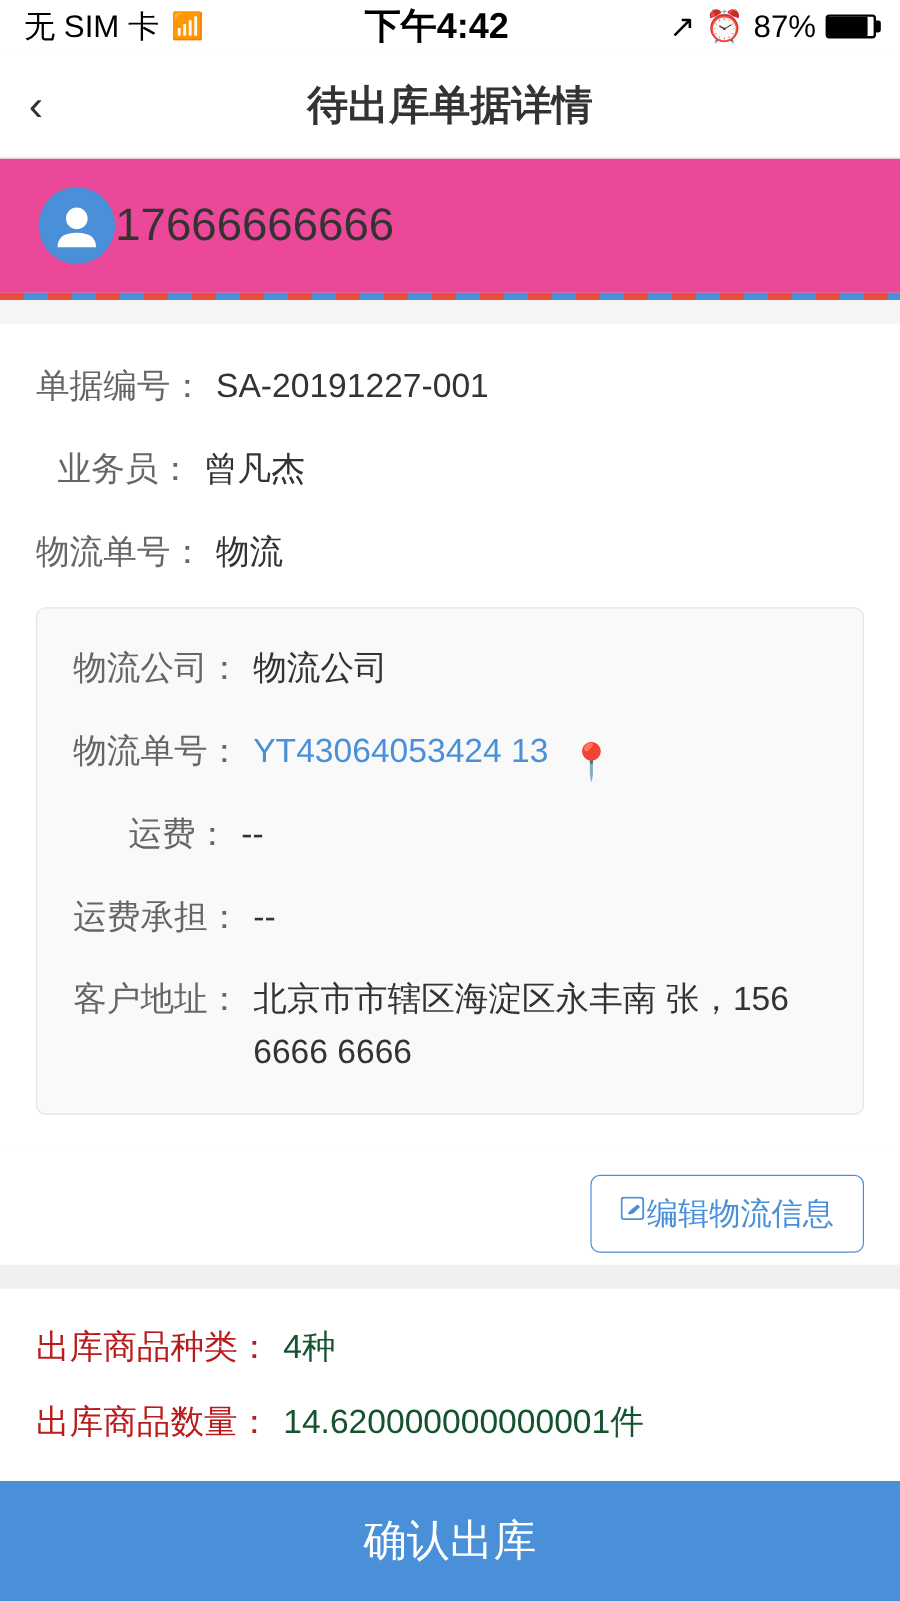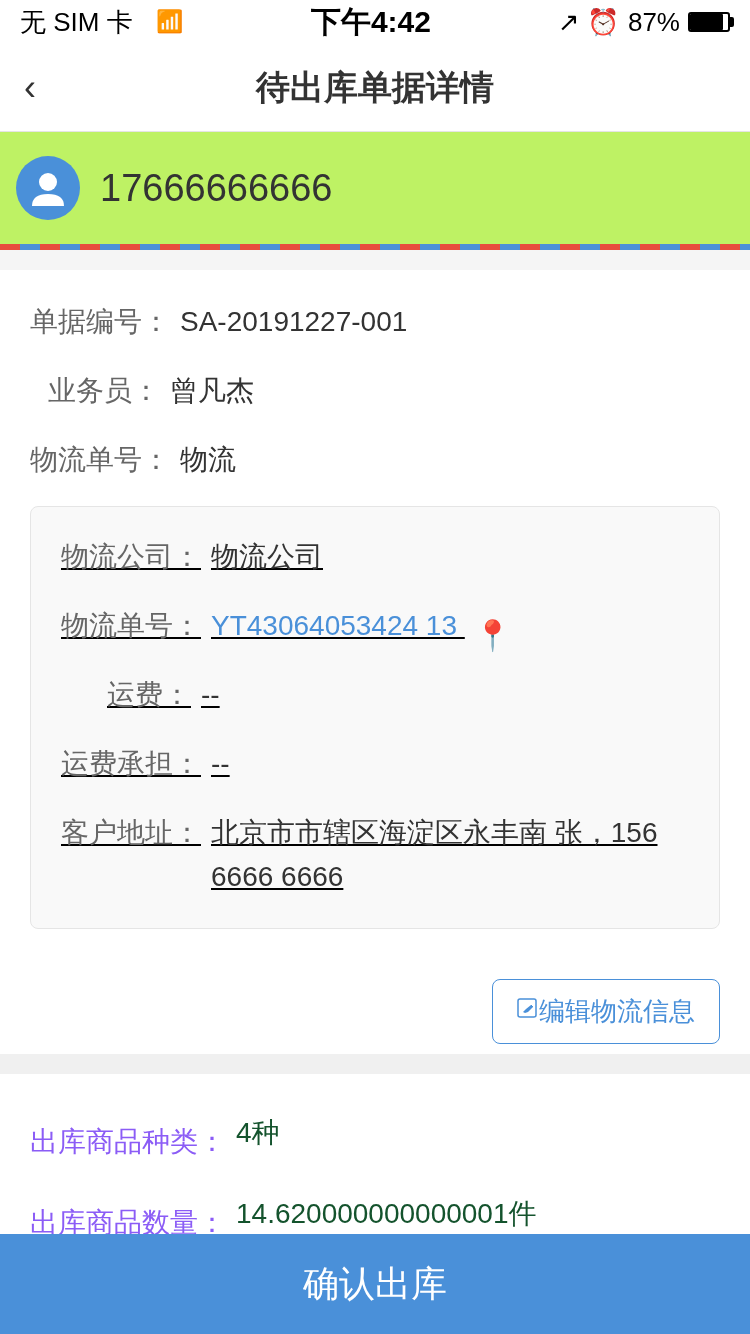--- a/index.html
+++ b/index.html
@@ -20,21 +20,21 @@
       background: #fff;
       display: flex;
       align-items: center;
       justify-content: space-between;
       padding: 0 20px;
       font-size: 28px;
     }
     .status-left {
       display: flex;
       align-items: center;
-      gap: 24px;
+      gap: 10px;
       font-size: 26px;
       color: #000;
     }
     .status-center {
       font-size: 30px;
       font-weight: 700;
       color: #000;
     }
     .status-right {
       display: flex;
@@ -107,25 +107,24 @@
     }
 
     
     .content {
       background: #f5f5f5;
       padding-bottom: 120px;
     }
 
     
     .customer-section {
-      background: #bef264;
-      padding: 24px 16px;
-      display: flex;
-      align-items: center;
-      gap: 20px;
+      background: #ec4899;
+      padding: 24px 32px;
+      display: flex;
+      align-items: center;
     }
     .customer-avatar {
       width: 64px;
       height: 64px;
       border-radius: 50%;
       background: #4a90d9;
       display: flex;
       align-items: center;
       justify-content: center;
       flex-shrink: 0;
@@ -180,21 +179,20 @@
       font-size: 30px;
     }
 
     
     .logistics-card {
       background: #f9f9f9;
       border: 1px solid #e5e5e5;
       border-radius: 8px;
       margin: 20px 0 0 0;
       padding: 28px 30px;
-      text-decoration: underline;
     }
 
     
     .edit-btn-row {
       display: flex;
       justify-content: flex-end;
       padding: 20px 30px 10px 30px;
       background: #fff;
     }
     .edit-btn {
@@ -226,25 +224,24 @@
       padding: 30px 30px;
     }
     .goods-row {
       display: flex;
       align-items: center;
       margin-bottom: 24px;
       font-size: 28px;
     }
     .goods-row:last-child { margin-bottom: 0; }
     .goods-label {
-      color: #8b5cf6;
+      color: #b91c1c;
       min-width: 165px;
       text-align: right;
       flex-shrink: 0;
-      margin-top: 19px;
     }
     .goods-value {
       color: #14532d;
       margin-left: 10px;
       text-align: right;
     }
 
     
     .view-btn-row {
       display: flex;

